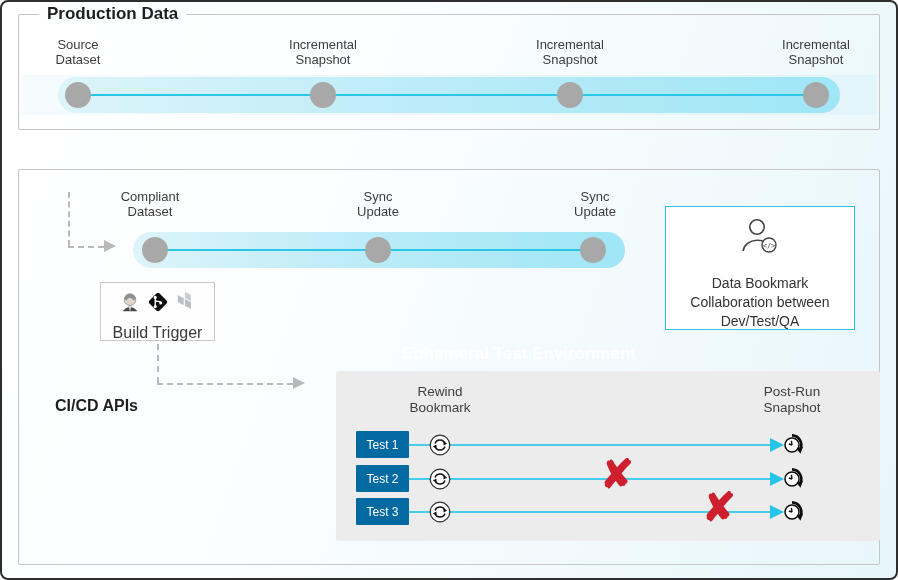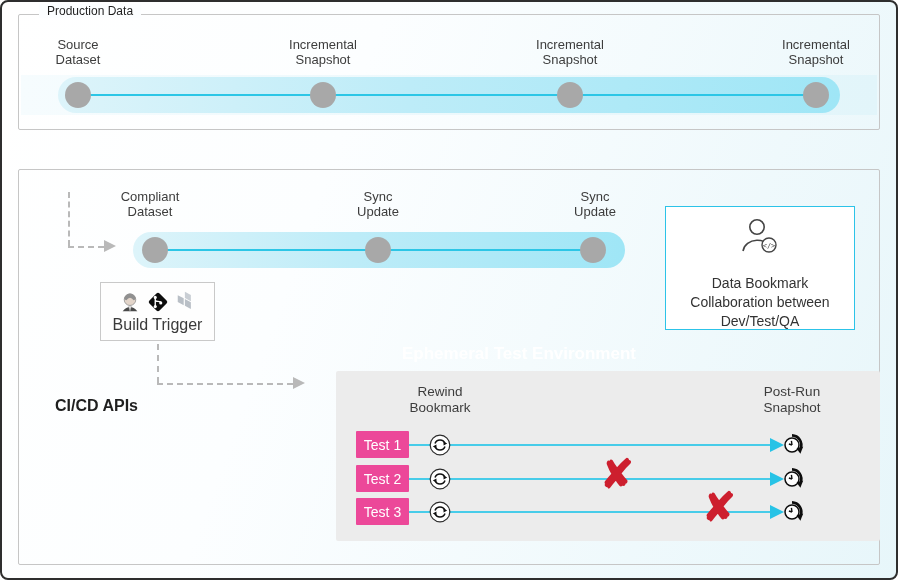--- a/index.html
+++ b/index.html
@@ -1,40 +1,40 @@
 <!DOCTYPE html>
 <html><head>
 <meta charset="utf-8">
 <style>
   html,body{margin:0;padding:0;background:#fff;}
   body{width:898px;height:580px;position:relative;font-family:"Liberation Sans",sans-serif;overflow:hidden;}
   .canvas{position:absolute;inset:0;border:2px solid #2e2e2e;border-radius:8px;box-sizing:border-box;
           background:linear-gradient(110deg,#ffffff 0%,#fcfeff 35%,#e7f6fa 100%);}
   .frame{position:absolute;border:1.6px solid #c6c6c6;border-radius:2px;box-sizing:border-box;}
   .legend{position:absolute;top:-11px;left:20px;padding:0 8px;background:#fcfeff;
-          font-size:12px;font-weight:normal;color:#1f1f1f;white-space:nowrap;}
+          font-size:17px;font-weight:bold;color:#1f1f1f;white-space:nowrap;}
   .nodelabel{position:absolute;width:120px;text-align:center;font-size:13px;line-height:15px;color:#3d3d3d;}
   .band{position:absolute;height:36px;border-radius:18px;background:linear-gradient(90deg,#ddf4fa 0%,#bdecf8 45%,#9fe6f6 100%);}
   .stripe{position:absolute;left:2px;right:2px;height:40px;background:linear-gradient(90deg,#f6fcfe 0%,#e2f5fa 100%);}
   .tline{position:absolute;height:2px;background:#2cc6e6;}
   .dot{position:absolute;width:26px;height:26px;border-radius:50%;background:#a8a8a8;}
   .dash-v{position:absolute;width:0;border-left:2px dashed #b9b9b9;}
   .dash-h{position:absolute;height:0;border-top:2px dashed #b9b9b9;}
   .arr-gray{position:absolute;width:0;height:0;border-top:6px solid transparent;border-bottom:6px solid transparent;border-left:12px solid #b9b9b9;}
   .arr-cyan{position:absolute;width:0;height:0;border-top:7px solid transparent;border-bottom:7px solid transparent;border-left:14px solid #27c3e6;}
   .buildbox{position:absolute;border:1.6px solid #c9c9c9;background:#fefefe;box-sizing:border-box;text-align:center;}
   .buildbox .icons{display:flex;justify-content:center;align-items:center;gap:6px;margin-top:7px;height:24px;}
-  .buildbox .blabel{font-size:16px;color:#3a3a3a;margin-top:2px;}
+  .buildbox .blabel{font-size:16px;color:#3a3a3a;margin-top:10px;}
   .cicd-title{position:absolute;font-size:16px;font-weight:bold;color:#1f1f1f;}
   .greenbox{position:absolute;border:2px solid #2fc22f;box-sizing:border-box;}
   .greenbox ul{margin:11px 0 0 0;padding-left:27px;font-size:13px;color:#282828;}
   .greenbox li{line-height:19.4px;}
   .graybox{position:absolute;background:#ececec;border-radius:2px;padding-left:24px;}
   .colhead{position:absolute;text-align:center;font-size:13.5px;line-height:16px;color:#3d3d3d;}
-  .chip{position:absolute;width:53px;height:27px;background:#ec4899;border-radius:1px;color:#fff;font-size:14px;
+  .chip{position:absolute;width:53px;height:27px;background:#0369a1;border-radius:1px;color:#fff;font-size:12px;
         display:flex;align-items:center;justify-content:center;}
   .rowline{position:absolute;height:2px;background:#47cce9;}
   .xmark{position:absolute;color:#cd1f2e;font-size:40px;font-weight:bold;line-height:1;transform:translate(-50%,-55%);}
   .bookmarkbox{position:absolute;border:1.6px solid #2cc3e8;background:#ffffff;box-sizing:border-box;text-align:center;}
   .bookmarkbox .btext{font-size:14px;line-height:19px;color:#333;margin-top:11px;}
   .watermark{position:absolute;font-size:17px;font-weight:bold;color:#ffffff;white-space:nowrap;}
   .iconwrap{position:absolute;line-height:0;}
   svg{display:block;}
 </style>
 </head>

